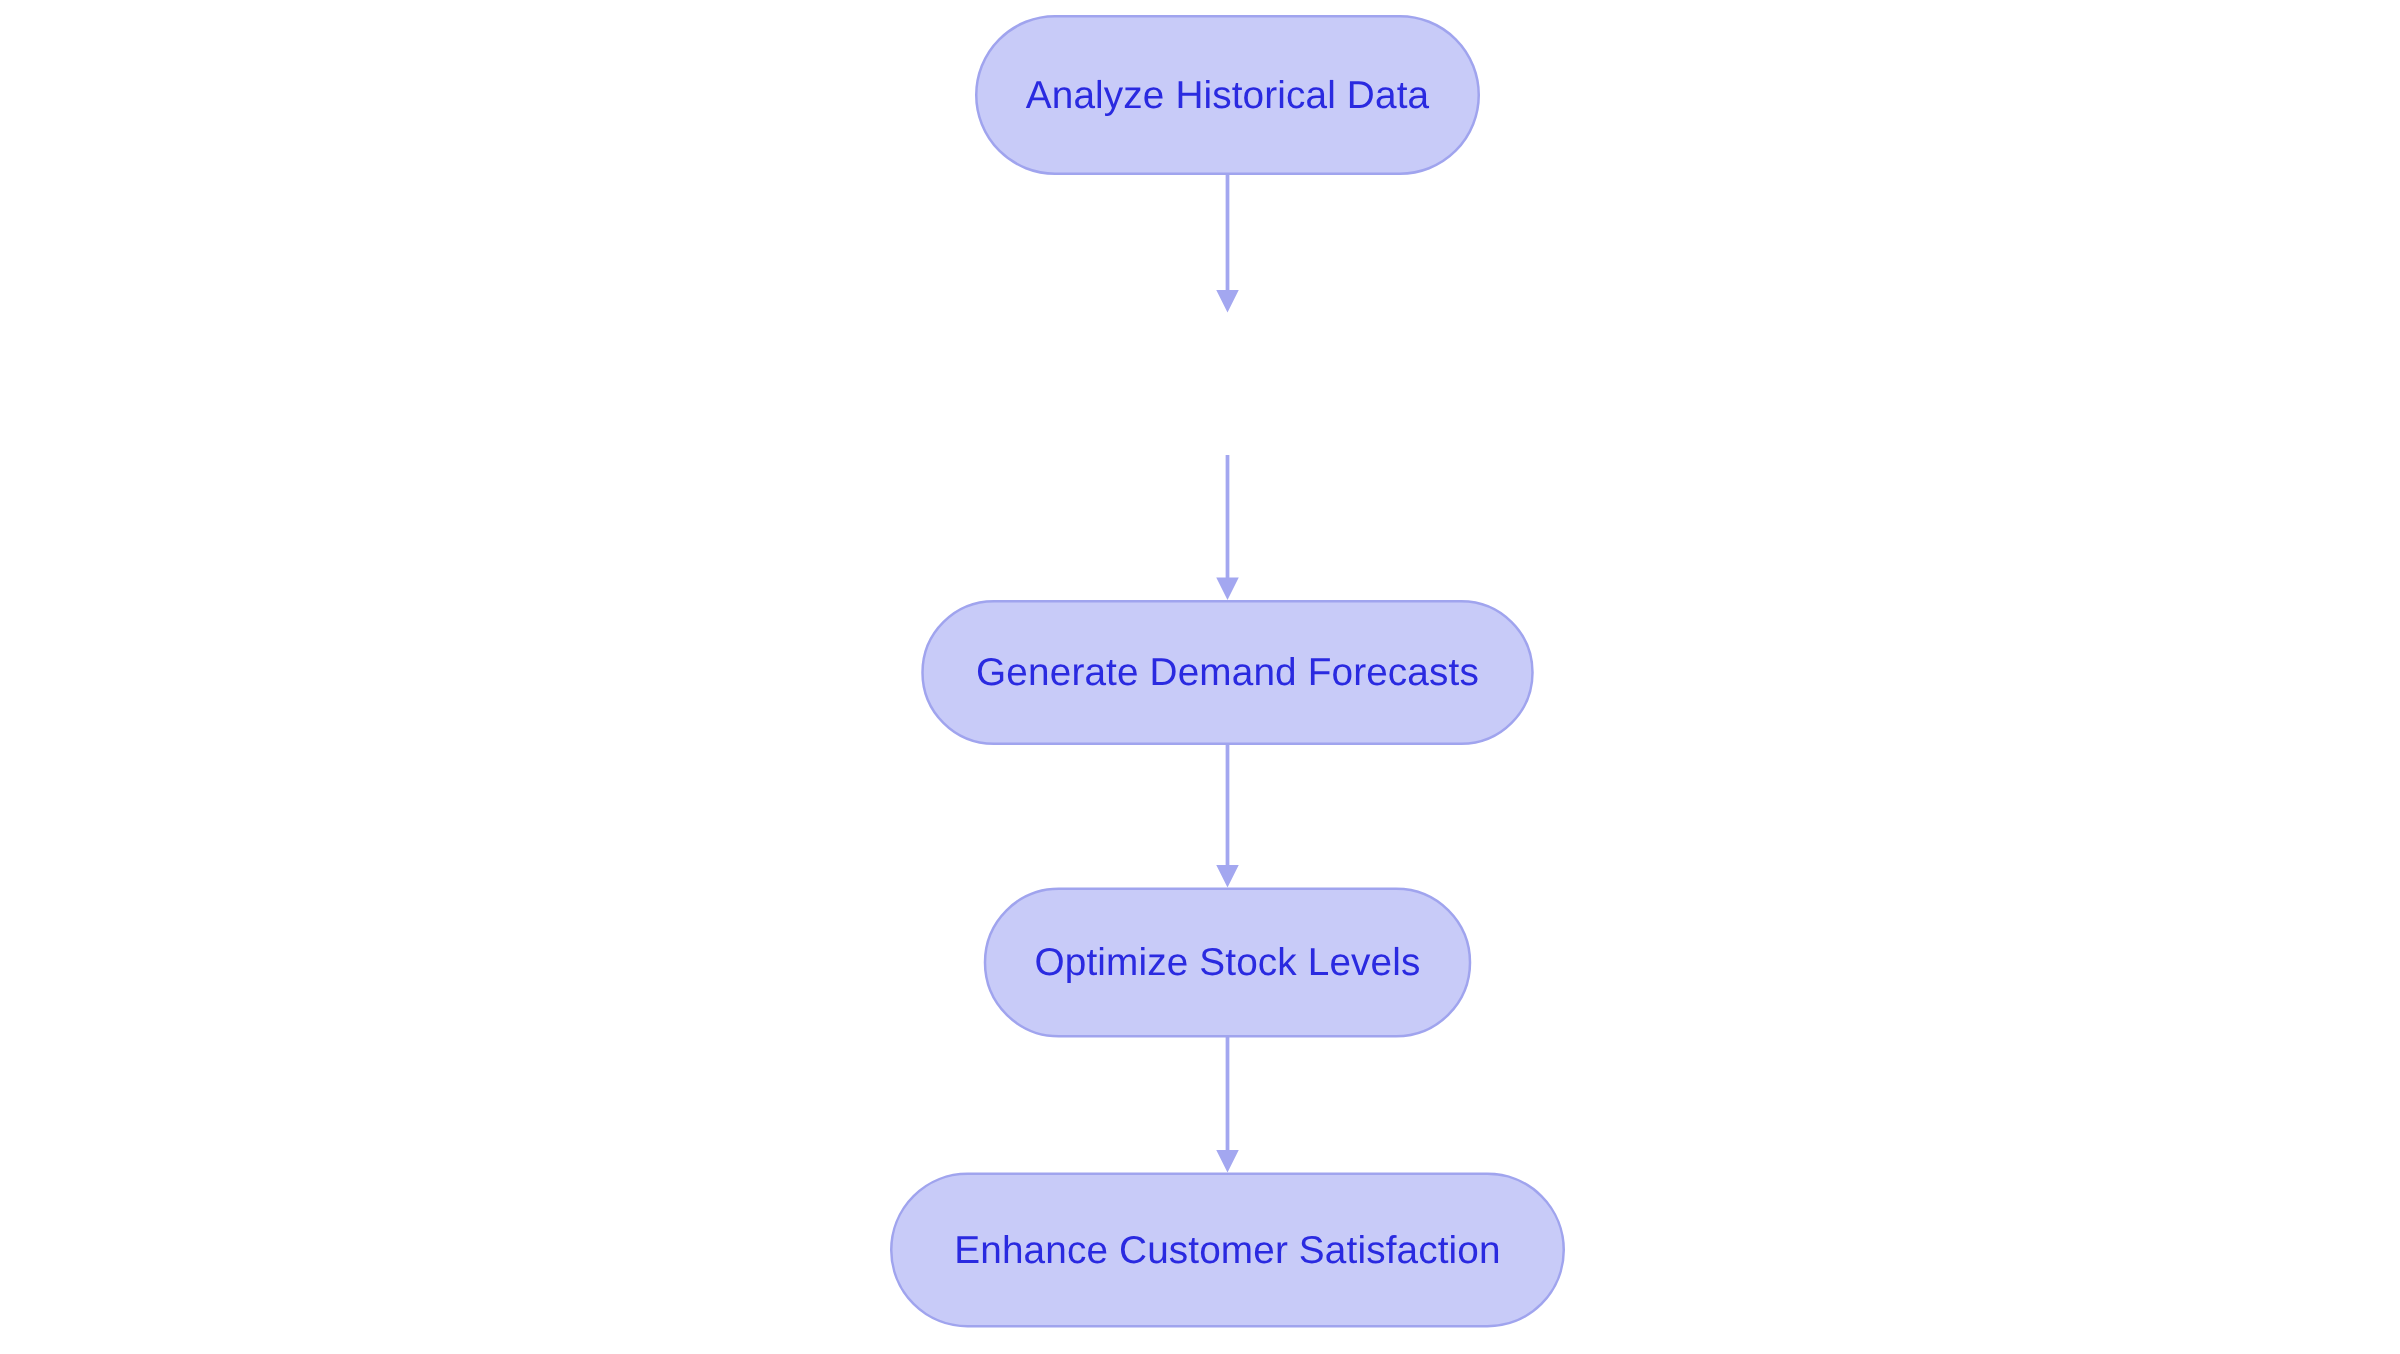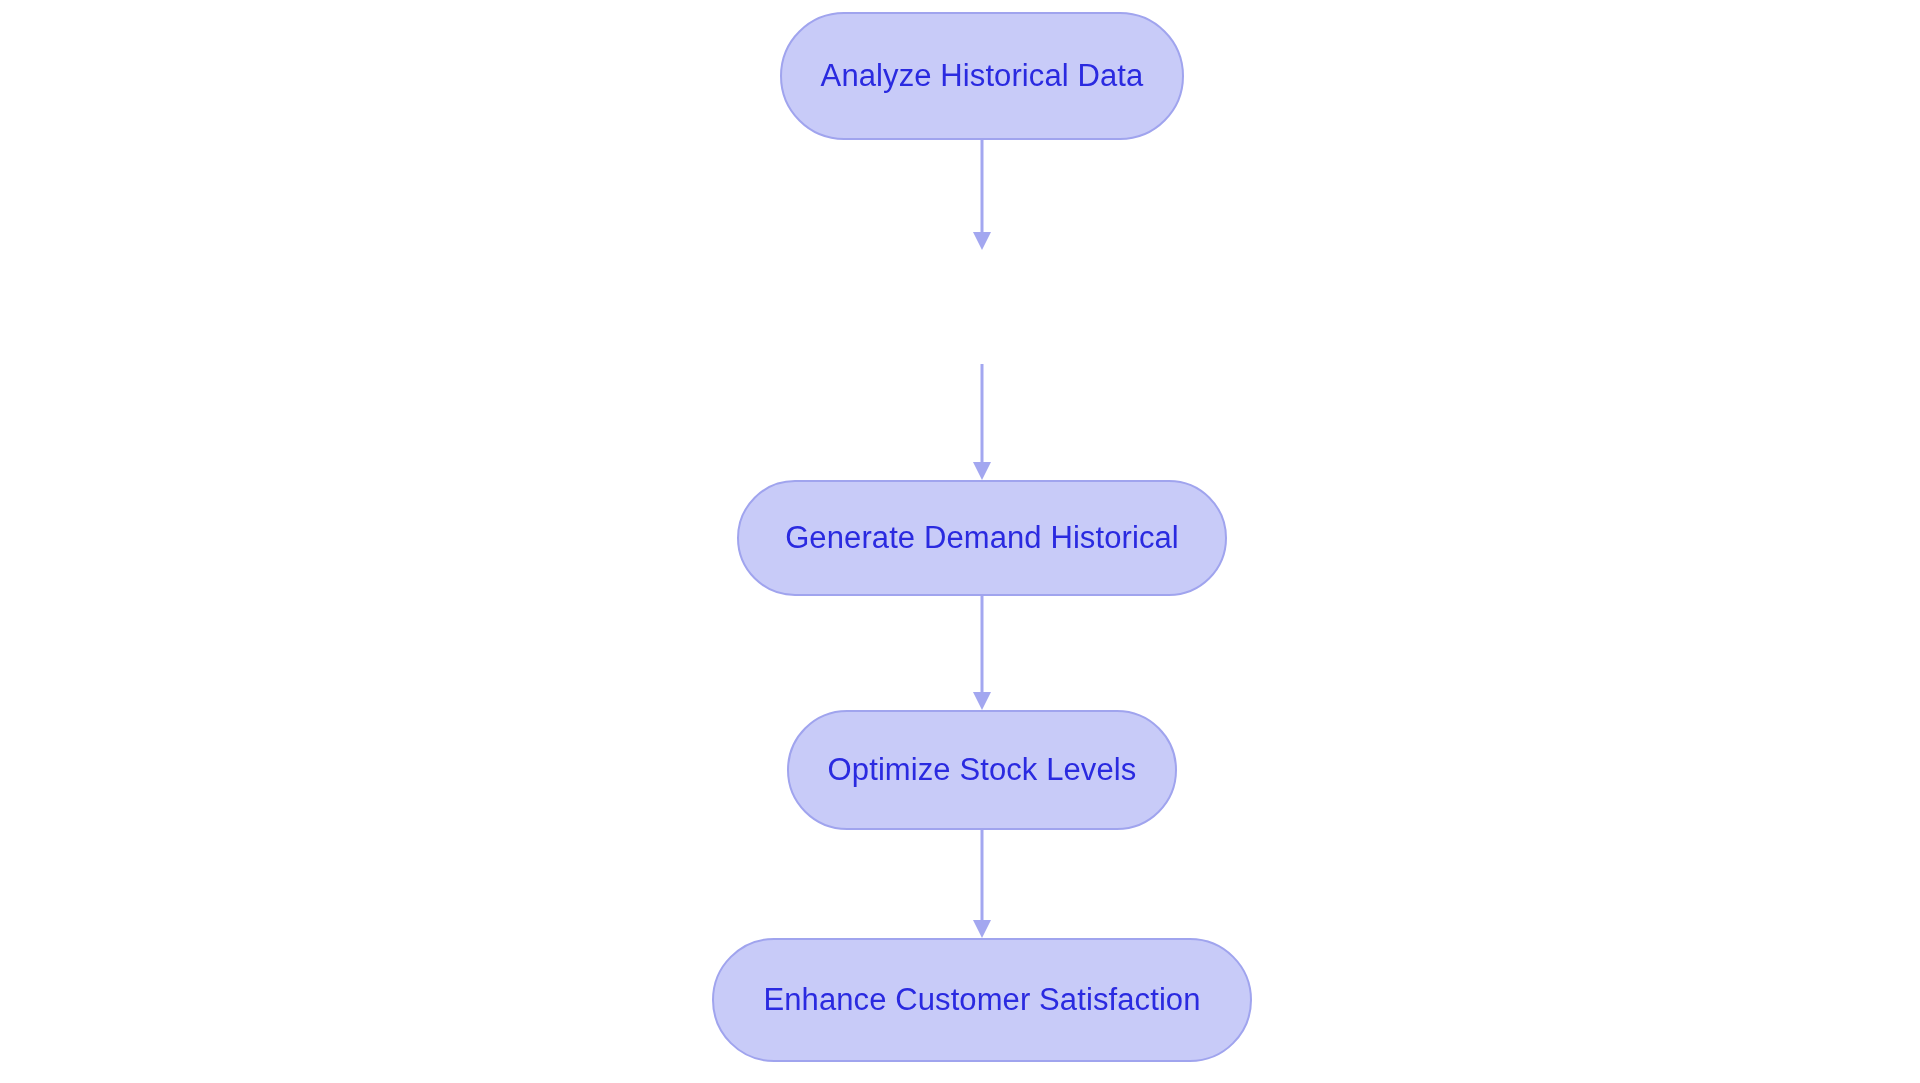--- a/index.html
+++ b/index.html
@@ -92,21 +92,21 @@
       <polygon class="edge-arrowhead" points="6,92 24,92 15,110"></polygon>
     </svg>
   </div>
 
   <div class="flow-node" style="left:758px; top:12px; width:404px; height:128px;">
     <span class="flow-node-label">Analyze Historical Data</span>
   </div>
 
 
   <div class="flow-node" style="left:715px; top:480px; width:490px; height:116px;">
-    <span class="flow-node-label">Generate Demand Historical</span>
+    <span class="flow-node-label">Generate Demand Forecasts</span>
   </div>
 
   <div class="flow-node" style="left:765px; top:710px; width:390px; height:120px;">
     <span class="flow-node-label">Optimize Stock Levels</span>
   </div>
 
   <div class="flow-node" style="left:690px; top:938px; width:540px; height:124px;">
     <span class="flow-node-label">Enhance Customer Satisfaction</span>
   </div>
 

